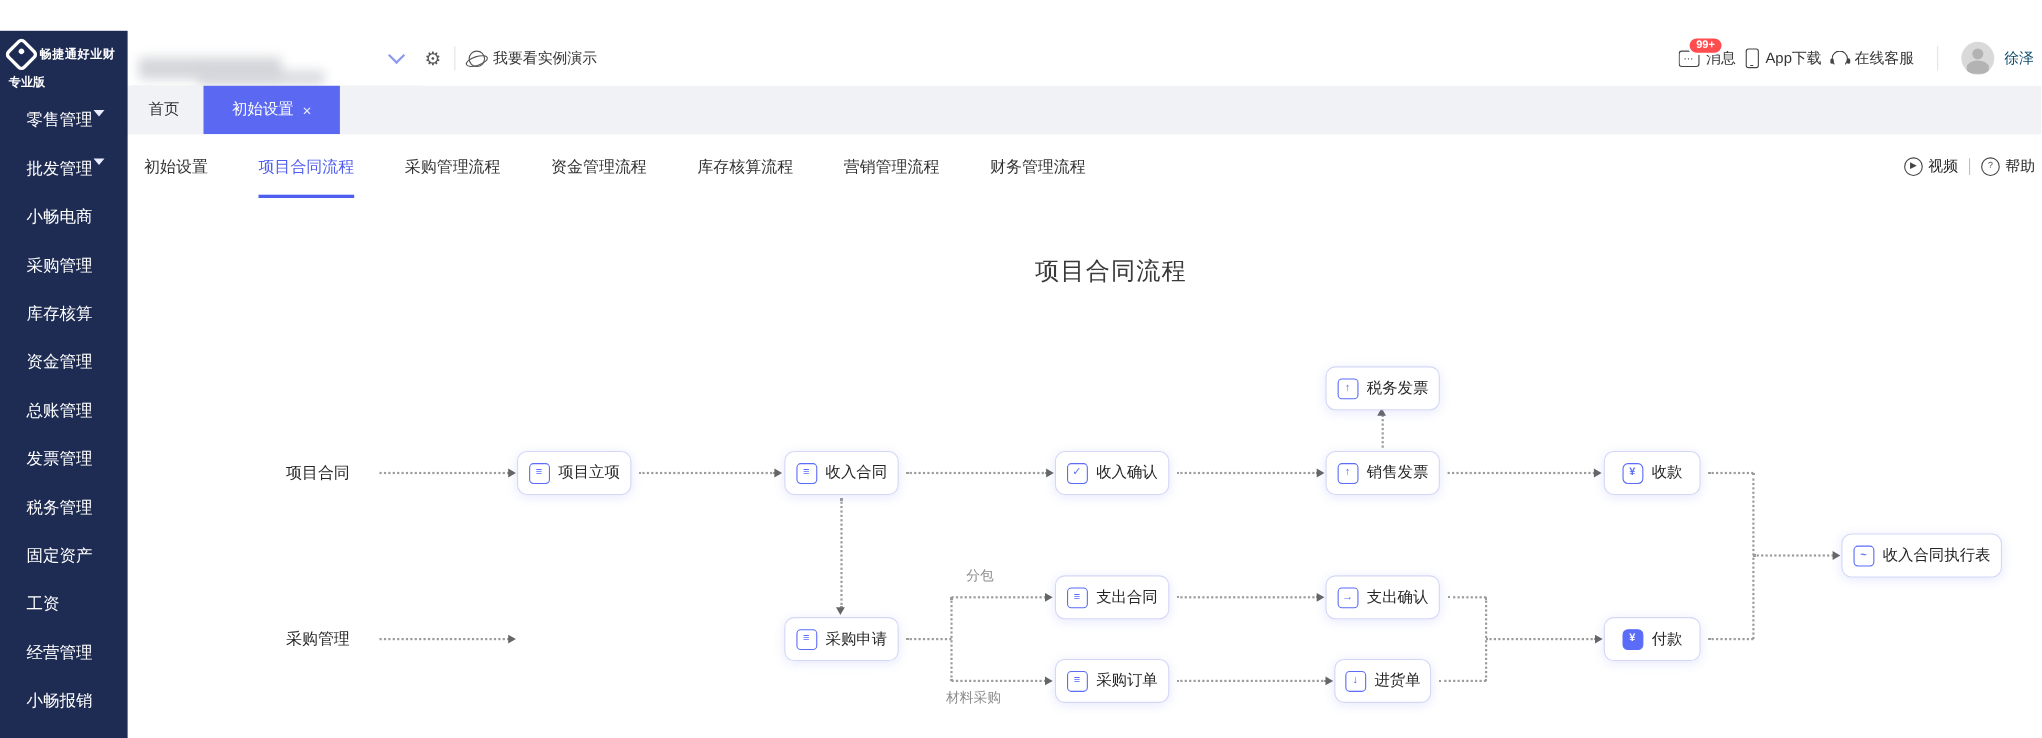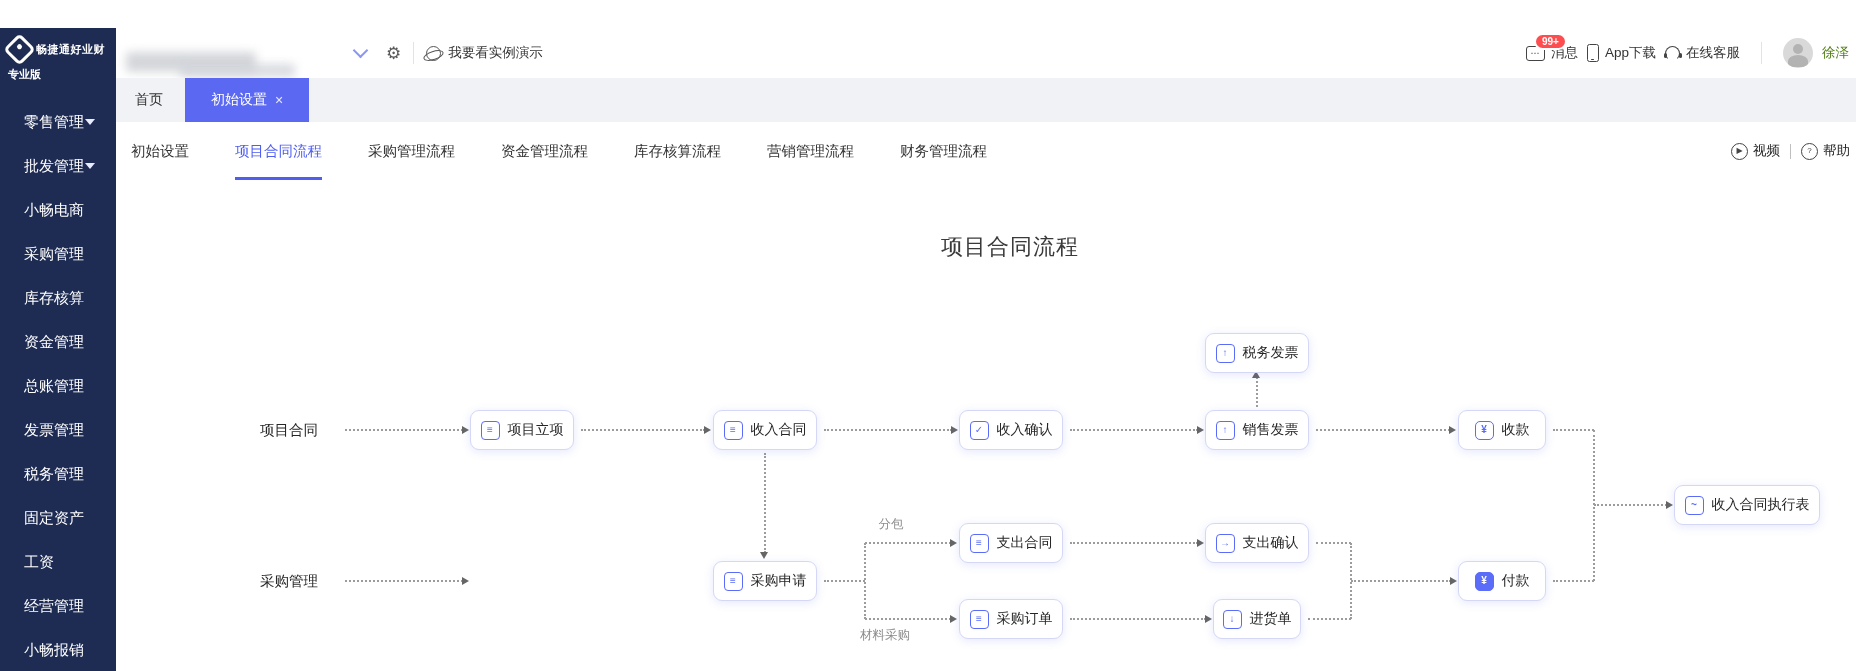--- a/index.html
+++ b/index.html
@@ -12,21 +12,21 @@
   .top-strip{position:absolute;left:0;top:0;width:1856px;height:28px;background:#fff;}
   
   .sidebar{position:absolute;left:0;top:28px;width:116px;height:643px;background:#1e2c54;z-index:5;}
   .logo-block{padding:10px 8px 4px 8px;color:#fff;}
   .logo-row{display:flex;align-items:center;gap:5px;}
   .logo-mark{width:17px;height:17px;border:3px solid #fff;border-radius:5px;transform:rotate(45deg);position:relative;flex:0 0 auto;}
   .logo-mark::after{content:"";position:absolute;left:4px;top:4px;width:5px;height:5px;background:#fff;border-radius:50%;}
   .logo-title{font-size:11px;font-weight:bold;white-space:nowrap;letter-spacing:.5px;}
   .logo-edition{font-size:11px;margin-top:6px;font-weight:bold;}
   .nav{margin-top:14px;}
-  .nav-item{height:44px;display:flex;align-items:center;padding-left:24px;color:#fff;font-size:15px;cursor:pointer;gap:1px;}
+  .nav-item{height:44px;display:flex;align-items:flex-start;padding-left:24px;color:#fff;font-size:15px;cursor:pointer;gap:1px;}
   .caret{width:0;height:0;border-left:5px solid transparent;border-right:5px solid transparent;border-top:6px solid #e8ecff;display:inline-block;}
   
   .topbar{position:absolute;left:113px;top:28px;width:1743px;height:50px;background:#fff;display:flex;align-items:center;}
   .account-area{position:relative;width:262px;height:100%;border-bottom:1px solid #d9d9d9;margin-left:5px;display:flex;align-items:center;}
   .blur1{position:absolute;left:8px;top:24px;width:130px;height:20px;background:#c6c9ce;filter:blur(5px);opacity:.75;border-radius:3px;}
   .blur2{position:absolute;left:62px;top:36px;width:115px;height:13px;background:#cfd2d8;filter:blur(5px);opacity:.8;border-radius:3px;}
   .chevron-down{width:9px;height:9px;border-right:2px solid #8a97f2;border-bottom:2px solid #8a97f2;transform:rotate(45deg);margin-left:auto;margin-right:14px;margin-top:-4px;cursor:pointer;}
   .tb-gear{font-size:17px;color:#595959;margin:0 0 0 6px;cursor:pointer;line-height:1;}
   .tb-div{width:1px;height:22px;background:#e3e3e3;margin:0 12px;}
   .demo-link{display:flex;align-items:center;gap:7px;cursor:pointer;font-size:13.5px;color:#333;}
@@ -37,21 +37,21 @@
   .msg-icon{width:17px;height:13px;border:1.5px solid #444;border-radius:3px;display:flex;align-items:center;justify-content:center;font-size:9px;color:#444;letter-spacing:1px;line-height:0;}
   .badge{position:absolute;top:-11px;left:8px;background:#ff4d4f;color:#fff;font-size:10px;font-weight:bold;padding:1px 6px;border-radius:9px;border:2px solid #fff;}
   .phone-icon{width:10px;height:16px;border:1.5px solid #444;border-radius:2.5px;position:relative;}
   .phone-icon::after{content:"";position:absolute;bottom:1px;left:3px;width:3px;height:1.5px;background:#444;border-radius:1px;}
   .headset-icon{width:13px;height:13px;border:1.5px solid #444;border-radius:50%;border-bottom-color:transparent;position:relative;}
   .headset-icon::before{content:"";position:absolute;left:-2.5px;top:6px;width:3px;height:5px;background:#444;border-radius:2px;}
   .headset-icon::after{content:"";position:absolute;right:-2.5px;top:6px;width:3px;height:5px;background:#444;border-radius:2px;}
   .avatar{width:30px;height:30px;border-radius:50%;background:#d9d9d9;position:relative;overflow:hidden;flex:0 0 auto;}
   .avatar::before{content:"";position:absolute;left:10px;top:6px;width:10px;height:10px;border-radius:50%;background:#b3b3b3;}
   .avatar::after{content:"";position:absolute;left:5px;top:17px;width:20px;height:12px;border-radius:50% 50% 0 0;background:#b3b3b3;}
-  .username{font-size:13.5px;color:#4d7c0f;width:34px;overflow:hidden;white-space:nowrap;}
+  .username{font-size:13.5px;color:#0c4a6e;width:34px;overflow:hidden;white-space:nowrap;}
   
   .win-tabs{position:absolute;left:113px;top:78px;width:1743px;height:44px;background:#f0f2f5;display:flex;align-items:stretch;border-bottom:1px solid #e3e8f0;}
   .win-tab{display:flex;align-items:center;padding:0 22px;font-size:14px;color:#333;cursor:pointer;}
   .win-tab.active{background:#5a68f2;color:#fff;gap:8px;padding:0 26px;}
   .tab-close{font-size:14px;color:#e8eaff;cursor:pointer;line-height:1;}
   
   .flow-bar{position:absolute;left:113px;top:122px;width:1743px;height:58px;background:#fff;display:flex;align-items:stretch;}
   .flow-tabs{display:flex;align-items:stretch;padding-left:18px;gap:46px;}
   .flow-tab{display:flex;align-items:center;font-size:14.5px;color:#333;cursor:pointer;border-bottom:3px solid transparent;padding-top:3px;}
   .flow-tab.active{color:#4f5ef0;border-bottom-color:#4f5ef0;font-weight:500;}

